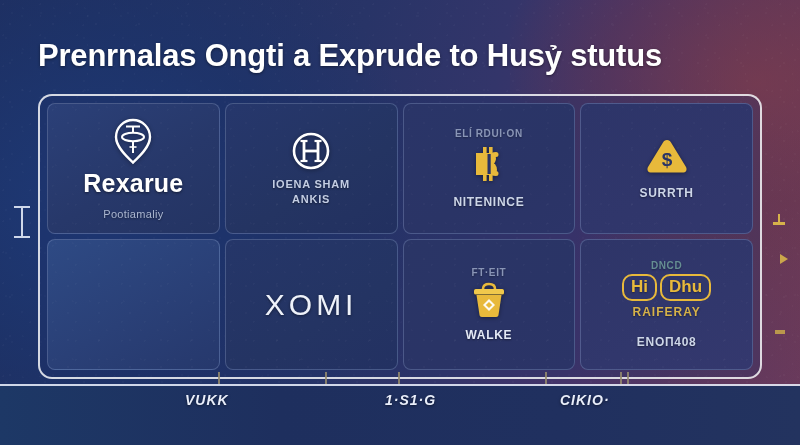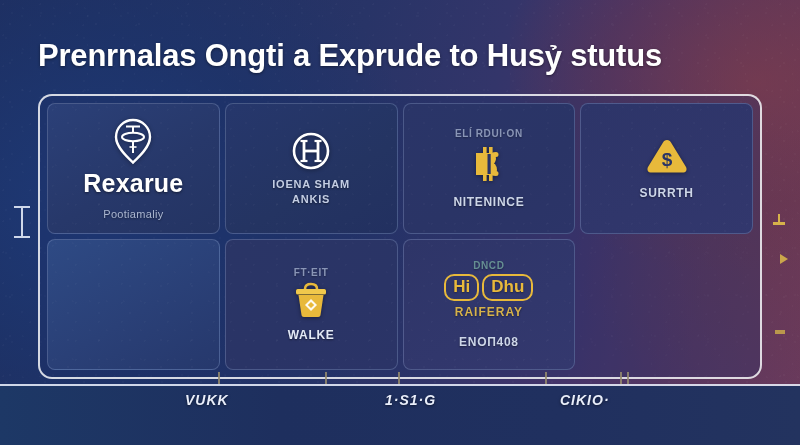--- a/index.html
+++ b/index.html
@@ -389,20 +389,26 @@
             </svg>
           </div>
           <div class="caption pale">SURRTH</div>
         </div>
       </div>
 
       <div class="card tint-e">
         <div class="speckle"></div>
       </div>
 
+      <div class="card tint-f">
+        <div class="speckle"></div>
+        <div class="card-inner">
+          <div class="brand-xomi">XOMI</div>
+        </div>
+      </div>
 
       <div class="card tint-g">
         <div class="speckle"></div>
         <div class="card-inner">
           <div class="kicker">FT·EIT</div>
           <div class="icon-slot">
             <svg width="40" height="38" viewBox="0 0 40 38">
               <path d="M14 8 C14 4.5 16 3 20 3 C24 3 26 4.5 26 8" fill="none" stroke="#e8b93b" stroke-width="2.6"></path>
               <rect x="5" y="8" width="30" height="5.5" rx="1.6" fill="#f0c busy"></rect>
               <rect x="5" y="8" width="30" height="5.5" rx="1.6" fill="#f0c84c"></rect>

